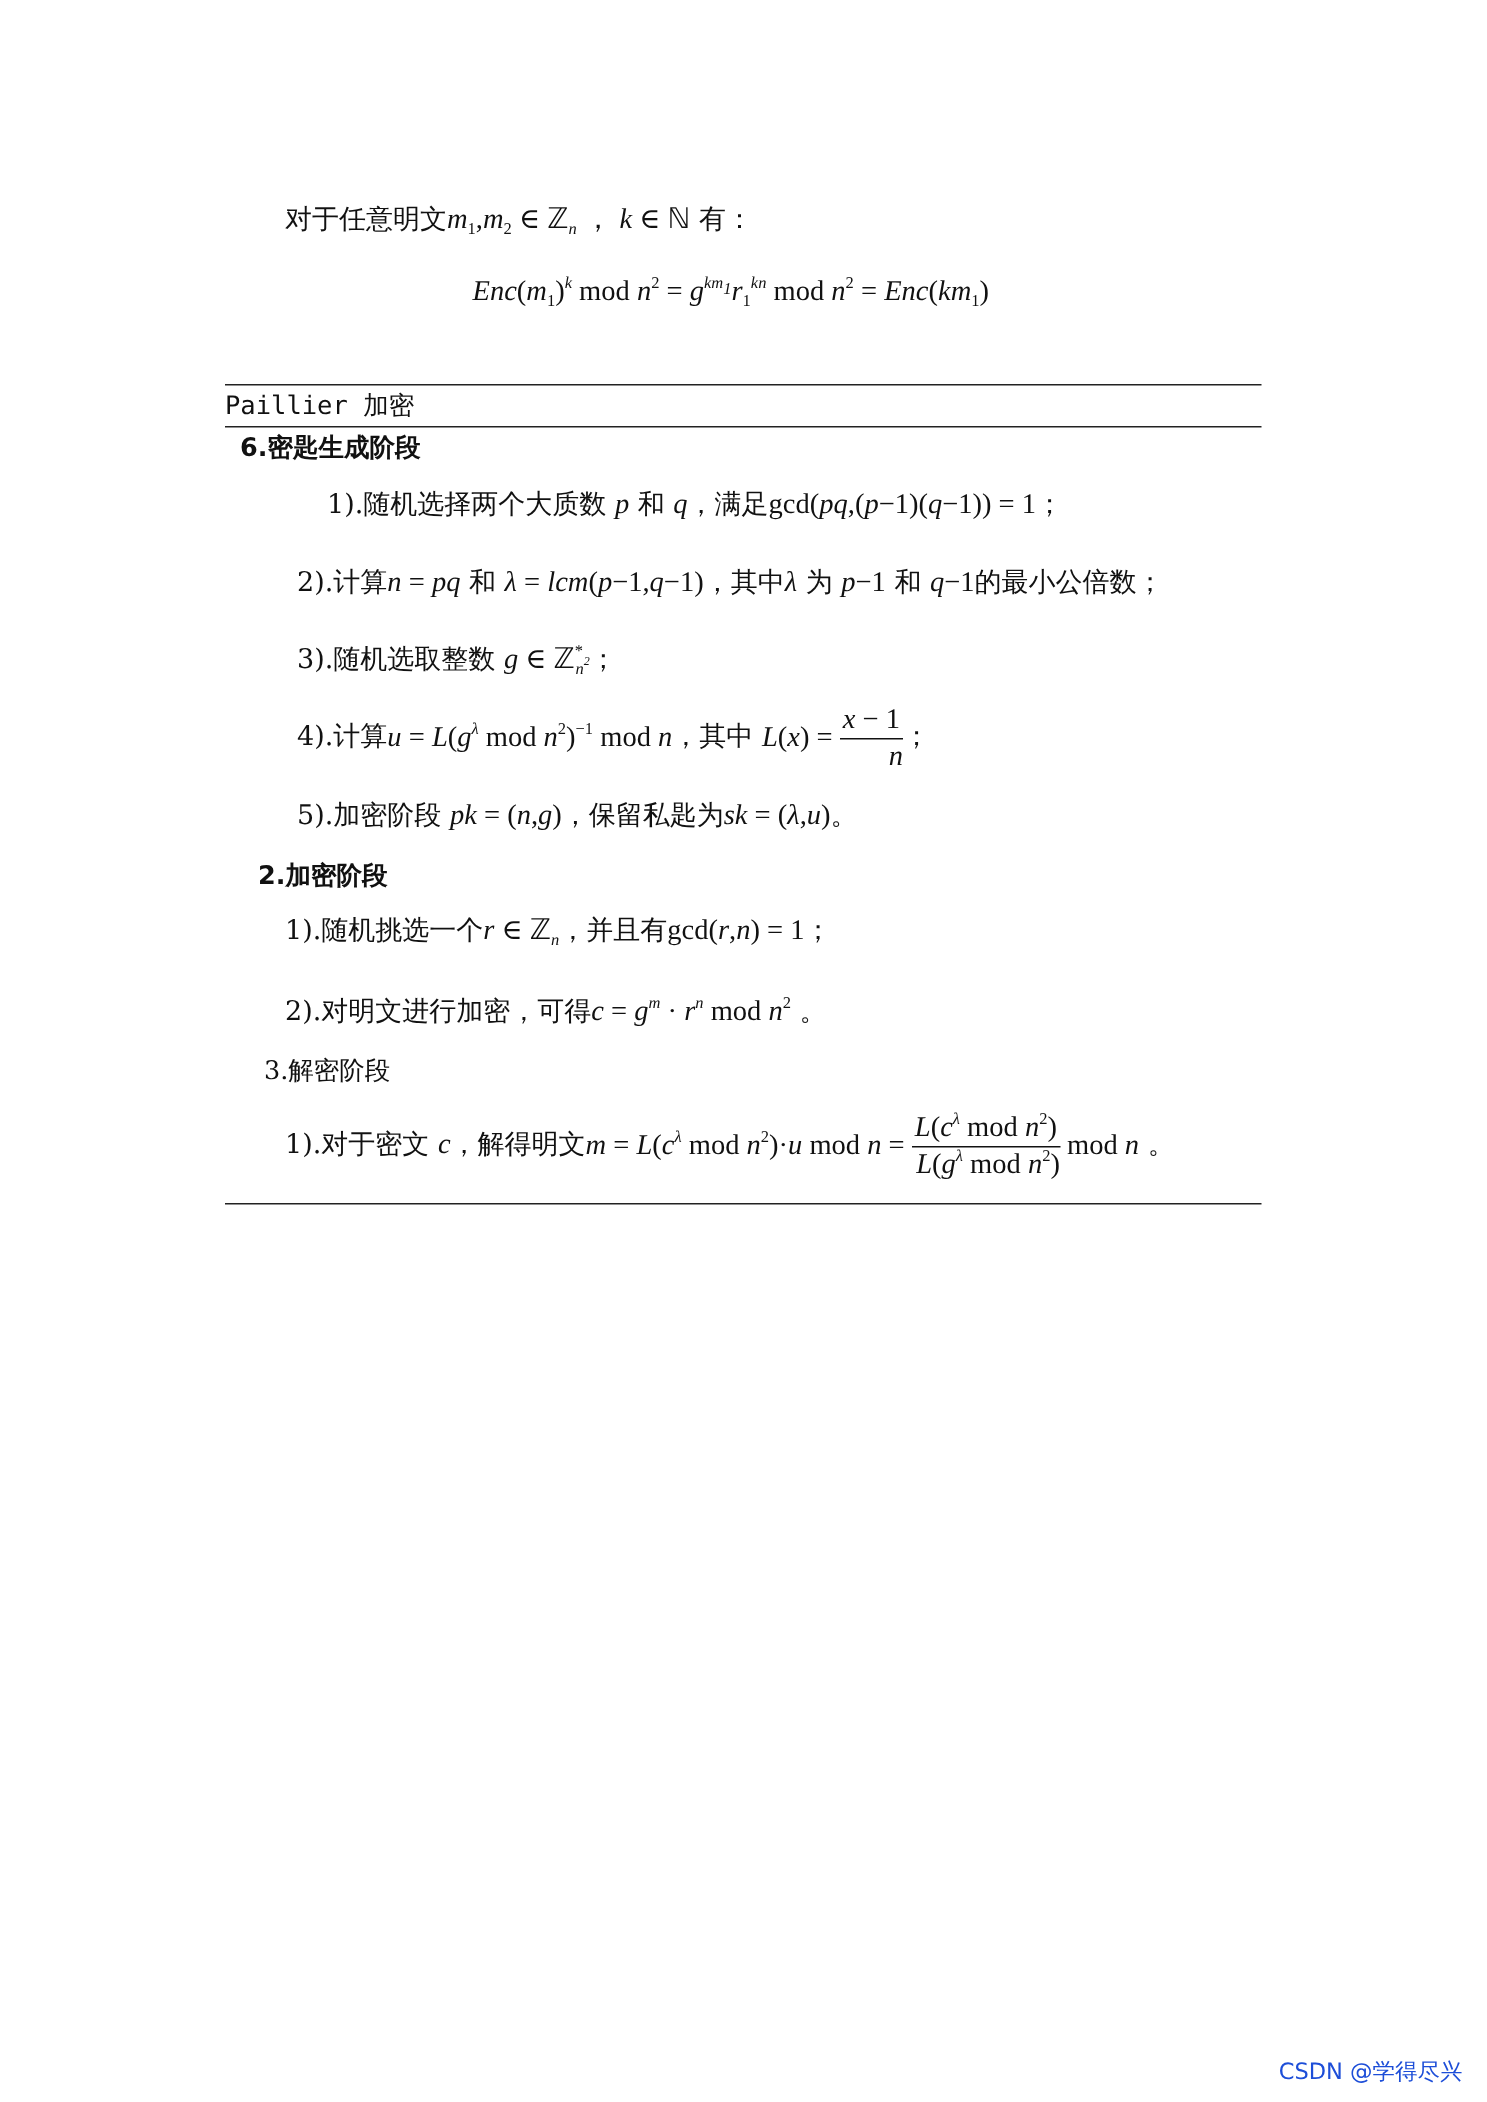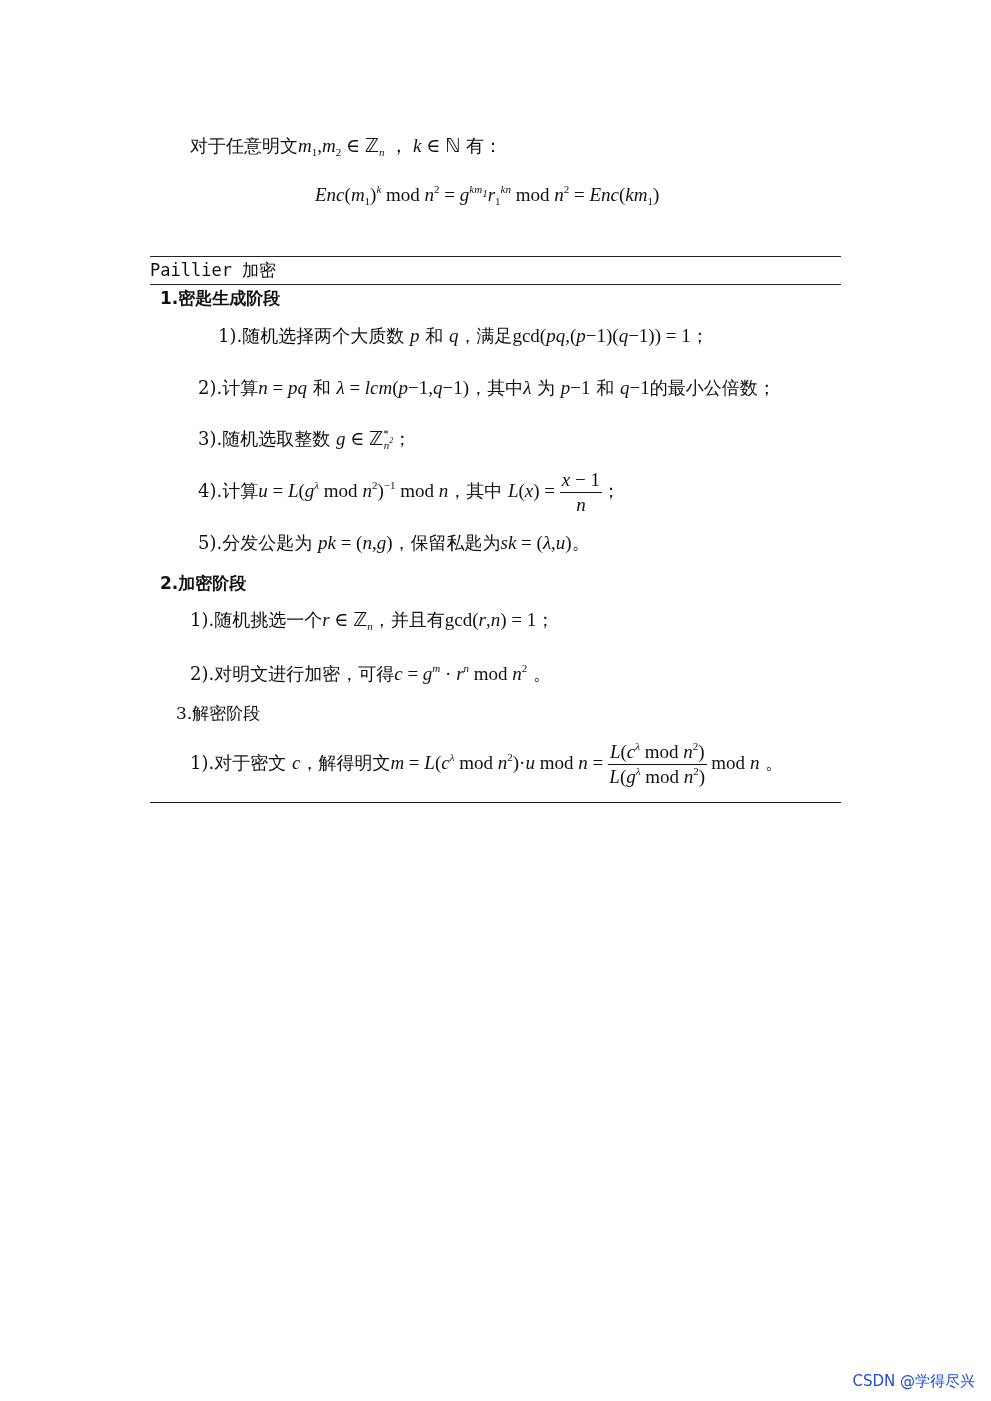--- a/index.html
+++ b/index.html
@@ -10,21 +10,21 @@
   .m { font-family:"Liberation Serif","DejaVu Serif",serif; font-size:19px; }
   .i { font-style:italic; }
   sup, sub { font-size:11px; line-height:0; }
   sup { vertical-align:0.7em; }
   sub { vertical-align:-0.35em; }
   .rule { position:absolute; left:150px; width:691px; height:1px; background:#222; }
   .title { position:absolute; left:150px; width:691px; top:259px; 
            font-family:"DejaVu Sans Mono","Liberation Mono",monospace; font-size:17px; }
   .h { font-weight:bold; font-family:"DejaVu Sans","Liberation Sans",sans-serif; font-size:17px; }
   .h3 { font-family:"DejaVu Serif","Liberation Serif",serif; font-size:17px; }
-  .frac { display:inline-block; vertical-align:middle; text-align:center; }
+  .frac { display:inline-block; vertical-align:middle; text-align:right; }
   .frac .num { display:block; border-bottom:1px solid #111; padding:0 2px; line-height:24px; }
   .frac .den { display:block; line-height:24px; }
   .wm { position:absolute; right:16px; top:1372px; color:#1d4ed8;
         font-family:"DejaVu Sans","Liberation Sans",sans-serif; font-size:15px; }
   .bb { font-family:"DejaVu Sans","Liberation Sans",sans-serif; }
 </style>
 </head>
 <body>
 
 <div class="abs cn" style="left:190px; top:133px;">
@@ -32,43 +32,43 @@
 </div>
 
 <div class="abs m" style="left:315px; top:184px;">
   <span class="i">Enc</span>(<span class="i">m</span><sub>1</sub>)<sup class="i">k</sup> mod <span class="i">n</span><sup>2</sup> = <span class="i">g</span><sup class="i">km<sub>1</sub></sup><span class="i">r</span><sub>1</sub><sup class="i">kn</sup> mod <span class="i">n</span><sup>2</sup> = <span class="i">Enc</span>(<span class="i">km</span><sub>1</sub>)
 </div>
 
 <div class="rule" style="top:256px;"></div>
 <div class="title">Paillier 加密</div>
 <div class="rule" style="top:284px;"></div>
 
-<div class="abs h" style="left:160px; top:287px;">1.密匙生成阶段</div>
+<div class="abs h" style="left:160px; top:287px;">6.密匙生成阶段</div>
 
 <div class="abs cn" style="left:198px; top:324px;margin-left:20px;">
   <span>1).</span><span>随机选择两个大质数</span> <span class="m i">p</span> <span>和</span> <span class="m i">q</span><span>，满足</span><span class="m">gcd(<span class="i">pq</span>,(<span class="i">p</span>−1)(<span class="i">q</span>−1)) = 1</span><span>；</span>
 </div>
 
 <div class="abs cn" style="left:198px; top:376px;">
   <span>2).</span><span>计算</span><span class="m"><span class="i">n</span> = <span class="i">pq</span></span> <span>和</span> <span class="m"><span class="i">λ</span> = <span class="i">lcm</span>(<span class="i">p</span>−1,<span class="i">q</span>−1)</span><span>，其中</span><span class="m i">λ</span> <span>为</span> <span class="m"><span class="i">p</span>−1</span> <span>和</span> <span class="m"><span class="i">q</span>−1</span><span>的最小公倍数；</span>
 </div>
 
 <div class="abs cn" style="left:198px; top:427px;">
   <span>3).</span><span>随机选取整数</span> <span class="m"><span class="i">g</span> ∈ <span class="bb">ℤ</span><sup>*</sup><sub class="i" style="margin-left:-5px;">n<sup style="font-size:8px;">2</sup></sub></span><span>；</span>
 </div>
 
 <div class="abs cn" style="left:198px; top:468px;">
   <span>4).</span><span>计算</span><span class="m"><span class="i">u</span> = <span class="i">L</span>(<span class="i">g</span><sup class="i">λ</sup> mod <span class="i">n</span><sup>2</sup>)<sup>−1</sup> mod <span class="i">n</span></span><span>，其中</span> <span class="m"><span class="i">L</span>(<span class="i">x</span>) = <span class="frac"><span class="num"><span class="i">x</span> − 1</span><span class="den i">n</span></span></span><span>；</span>
 </div>
 
 <div class="abs cn" style="left:198px; top:531px;">
-  <span>5).</span><span>分发公匙为</span> <span class="m"><span class="i">pk</span> = (<span class="i">n</span>,<span class="i">g</span>)</span><span>，保留私匙为</span><span class="m"><span class="i">sk</span> = (<span class="i">λ</span>,<span class="i">u</span>)</span><span>。</span>
+  <span>5).</span><span>加密阶段</span> <span class="m"><span class="i">pk</span> = (<span class="i">n</span>,<span class="i">g</span>)</span><span>，保留私匙为</span><span class="m"><span class="i">sk</span> = (<span class="i">λ</span>,<span class="i">u</span>)</span><span>。</span>
 </div>
 
-<div class="abs h" style="left:160px; top:572px;">2.加密阶段</div>
+<div class="abs h" style="left:172px; top:572px;">2.加密阶段</div>
 
 <div class="abs cn" style="left:190px; top:608px;">
   <span>1).</span><span>随机挑选一个</span><span class="m"><span class="i">r</span> ∈ <span class="bb">ℤ</span><sub class="i">n</sub></span><span>，并且有</span><span class="m">gcd(<span class="i">r</span>,<span class="i">n</span>) = 1</span><span>；</span>
 </div>
 
 <div class="abs cn" style="left:190px; top:662px;">
   <span>2).</span><span>对明文进行加密，可得</span><span class="m"><span class="i">c</span> = <span class="i">g</span><sup class="i">m</sup> · <span class="i">r</span><sup class="i">n</sup> mod <span class="i">n</span><sup>2</sup></span> <span>。</span>
 </div>
 
 <div class="abs h3" style="left:176px; top:702px;">3.解密阶段</div>

